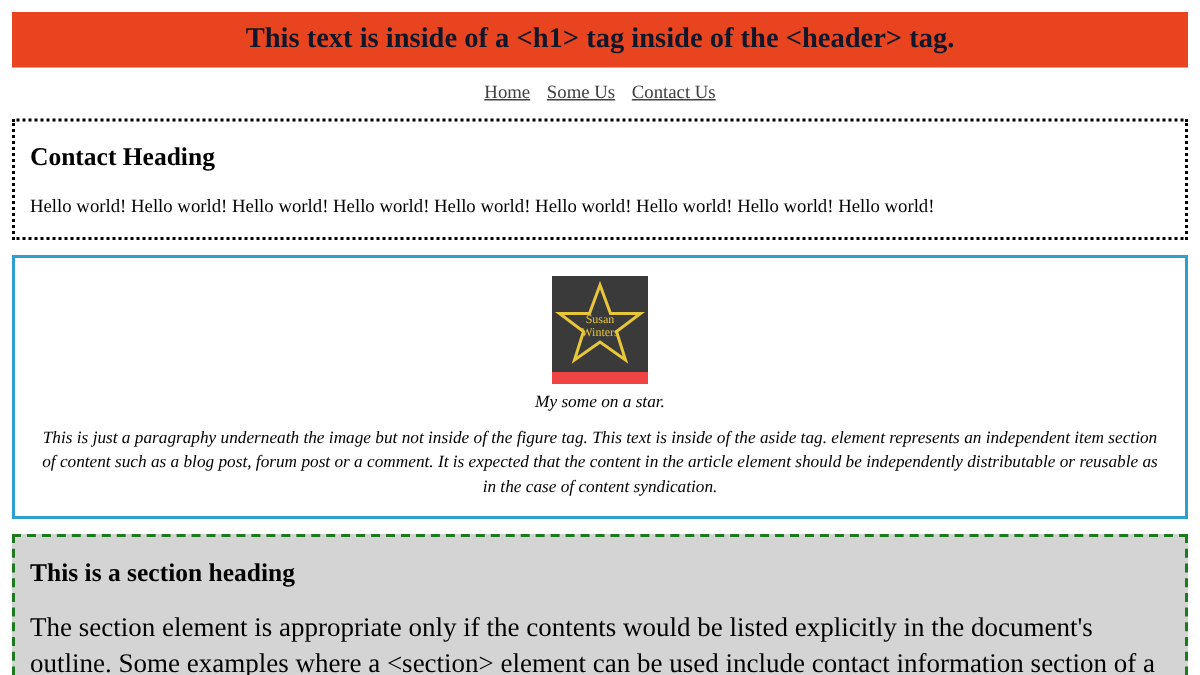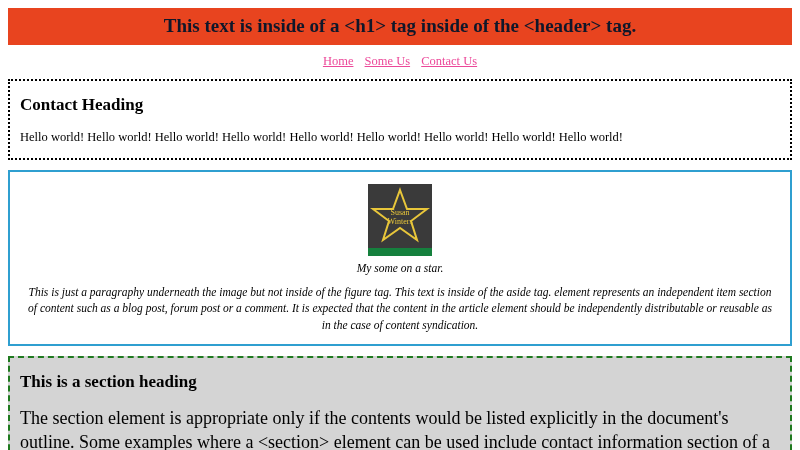--- a/index.html
+++ b/index.html
@@ -37,21 +37,21 @@
     line-height: 1.25;
   }
 
   
   .site-nav {
     text-align: center;
     padding: 9px 0 10px 0;
     font-size: 12.5px;
   }
   .site-nav a {
-    color: #ec4899;
+    color: #404040;
     text-decoration: underline;
     margin: 0 4px;
     font-family: "Liberation Serif", serif;
   }
 
   
   .article-block {
     border: 2px dotted #000000;
     padding: 8px 10px 12px 10px;
     margin-bottom: 10px;
@@ -74,21 +74,21 @@
     margin-bottom: 10px;
     text-align: center;
   }
   .figure {
     margin: 0;
     text-align: center;
   }
   .star-image {
     width: 64px;
     height: 72px;
-    background: #15803d;
+    background: #ef4444;
     display: inline-block;
     position: relative;
     vertical-align: top;
   }
   .star-image svg {
     display: block;
   }
   .figcaption {
     font-style: italic;
     font-size: 11.5px;

